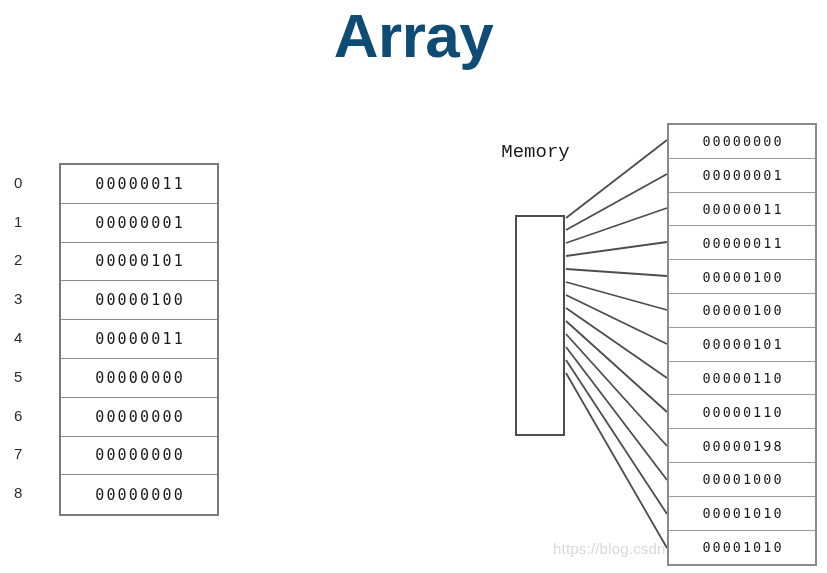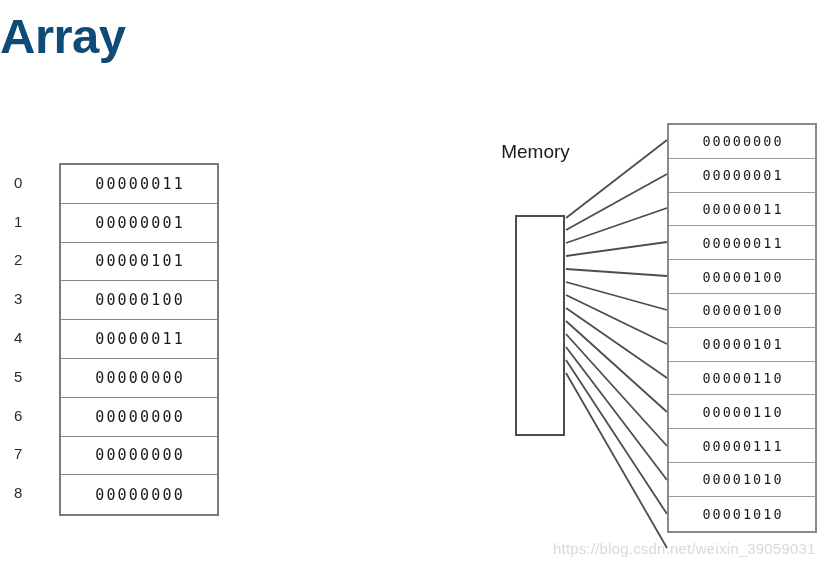--- a/index.html
+++ b/index.html
@@ -15,23 +15,24 @@
     font-family: "Liberation Sans", sans-serif;
     -webkit-font-smoothing: antialiased;
   }
 
   
   #slide-title {
     position: absolute;
     left: 0;
     top: 8px;
     width: 827px;
+    text-align: center;
     font-family: "Liberation Sans", sans-serif;
     font-weight: bold;
-    font-size: 49px;
+    font-size: 62px;
     line-height: 56px;
     letter-spacing: -0.5px;
     color: #0f4c75;
     white-space: nowrap;
   }
 
   
   #watermark {
     position: absolute;
     left: 553px;
@@ -90,21 +91,21 @@
     color: #2b2b2b;
   }
 
   
   #memory-controller-label {
     position: absolute;
     left: 478px;
     top: 140px;
     width: 115px;
     text-align: center;
-    font-family: Liberation Sans, sans-serif;
+    font-family: Liberation Mono, monospace;
     font-size: 19px;
     line-height: 24px;
     color: #1a1a1a;
     z-index: 3;
   }
   #memory-controller-box {
     position: absolute;
     left: 515px;
     top: 215px;
     width: 50px;
@@ -207,16 +208,17 @@
 <div id="memory-table">
     <div class="memory-cell">00000000</div>
     <div class="memory-cell">00000001</div>
     <div class="memory-cell">00000011</div>
     <div class="memory-cell">00000011</div>
     <div class="memory-cell">00000100</div>
     <div class="memory-cell">00000100</div>
     <div class="memory-cell">00000101</div>
     <div class="memory-cell">00000110</div>
     <div class="memory-cell">00000110</div>
-    <div class="memory-cell">00000111</div>
+    <div class="memory-cell">00000198</div>
+    <div class="memory-cell">00001000</div>
     <div class="memory-cell">00001010</div>
     <div class="memory-cell">00001010</div>
   </div>
 
 </body></html>

